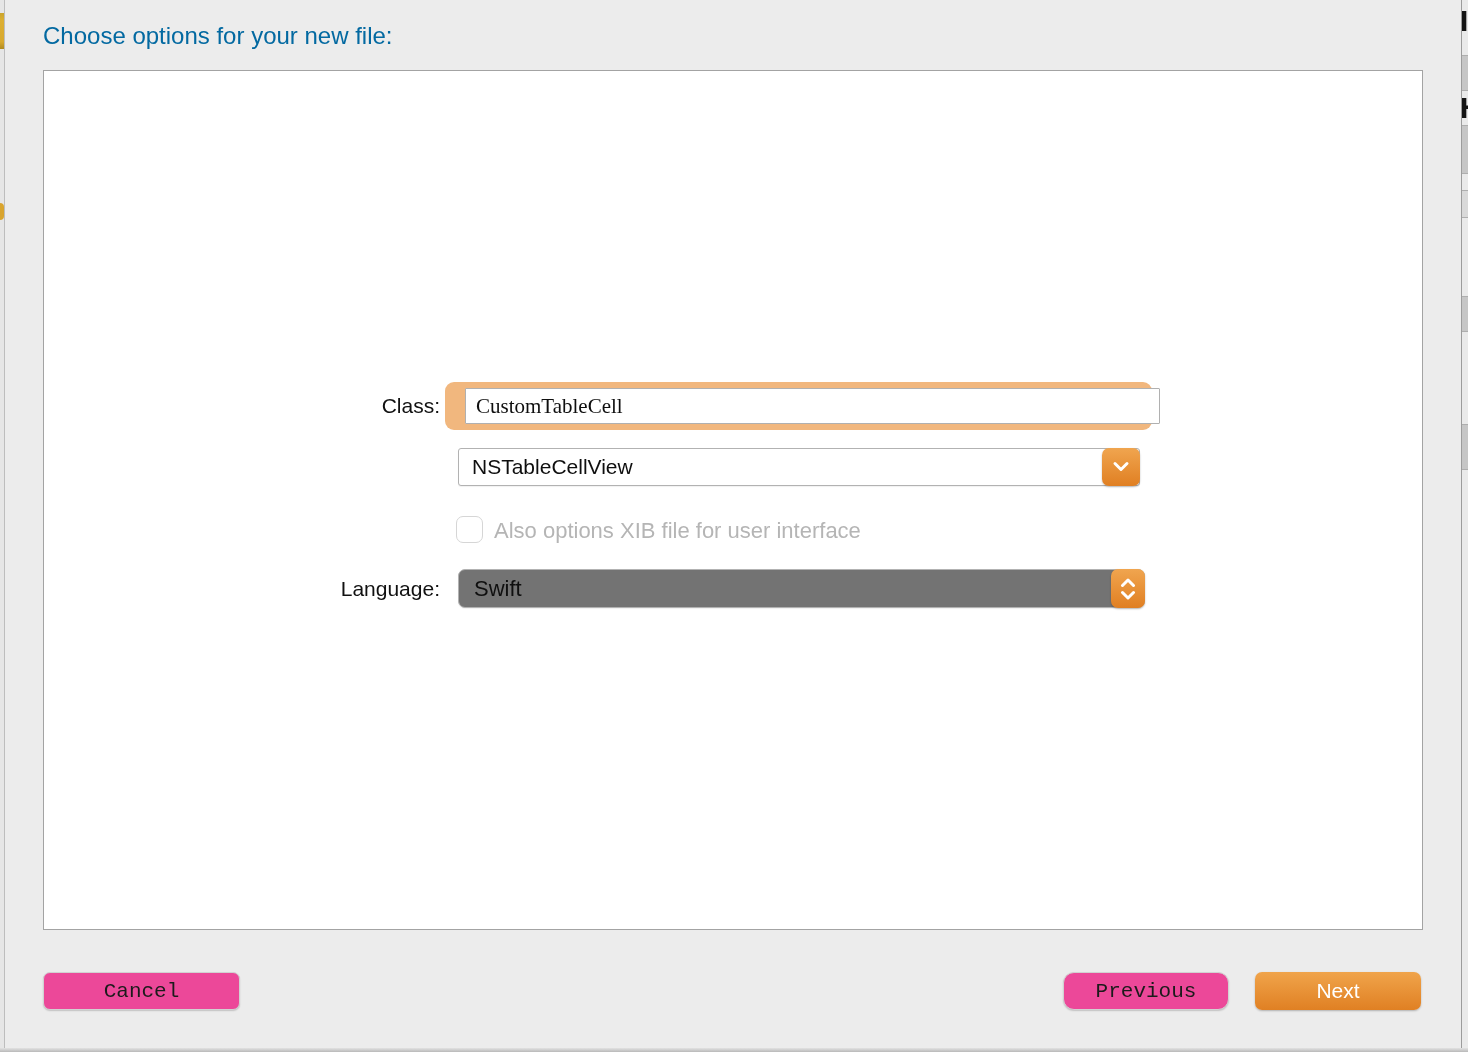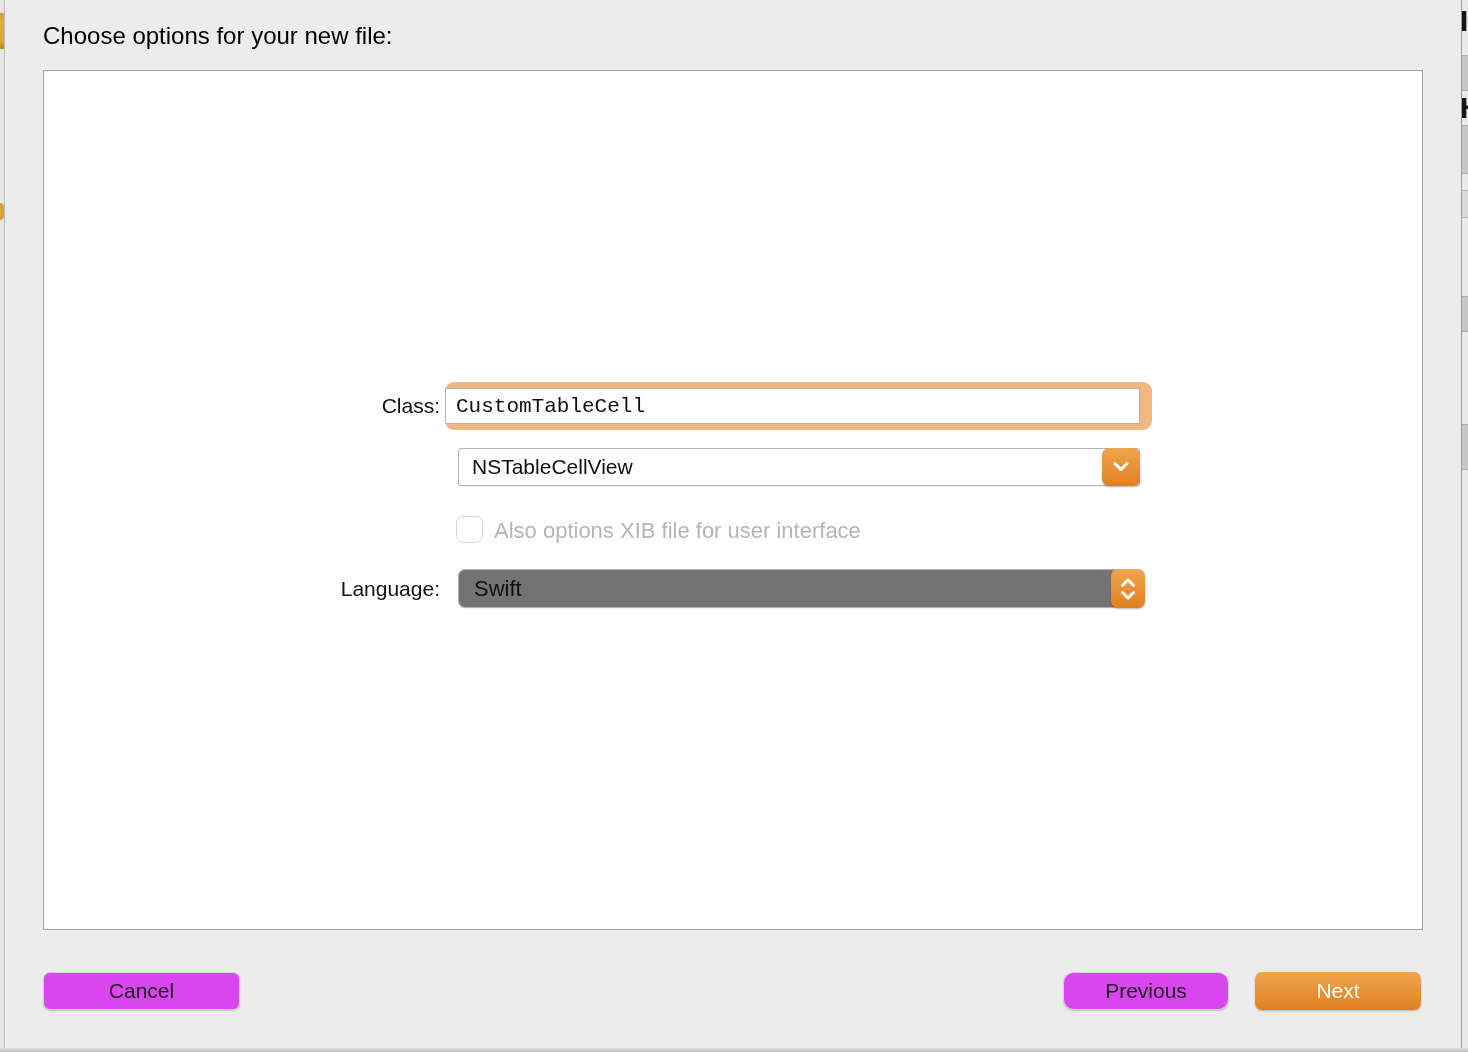--- a/index.html
+++ b/index.html
@@ -45,44 +45,44 @@
 
   
   .bottom-edge{
     position:absolute;left:0;right:0;bottom:0;height:4px;
     background:linear-gradient(#e2e2e2,#b9b9b9);z-index:1;
   }
 
   
   .sheet-title{
     position:absolute;left:43px;top:22px;
-    font-size:24px;color:#000000;
+    font-size:24px;color:#0369a1;
   }
   .panel{
     position:absolute;left:43px;top:70px;width:1380px;height:860px;
     background:#ffffff;border:1px solid #a3a3a3;box-sizing:border-box;
   }
 
   .form-label{
     position:absolute;left:100px;width:340px;text-align:right;
     font-size:21px;color:#111111;line-height:24px;
   }
   .label-class{top:394px;}
   .label-subclass{top:456px;}
   .label-language{top:577px;}
 
   
   .focus-ring{
     position:absolute;left:445px;top:382px;width:707px;height:48px;
     background:#f1b77e;border-radius:9px;box-sizing:border-box;
   }
   .class-input{
-    position:absolute;left:0;top:6px;width:695px;height:36px;
+    position:absolute;left:20px;top:6px;width:695px;height:36px;
     box-sizing:border-box;background:#ffffff;border:1px solid #b0b0b0;
-    font-family:Liberation Mono, monospace;
+    font-family:Liberation Serif, serif;
     font-size:21px;color:#0f0f0f;padding:0 10px;outline:none;border-radius:1px;
   }
 
   
   .combo{
     position:absolute;left:458px;top:448px;width:682px;height:38px;
     background:#ffffff;border:1px solid #b2b2b2;box-sizing:border-box;
     border-radius:3px;box-shadow:0 1px 1px rgba(0,0,0,0.06);
   }
   .combo-input{
@@ -121,22 +121,23 @@
   .popup .orange-btn{width:34px;border-radius:7px;flex-direction:column;gap:2px;}
 
   
   .btn{
     position:absolute;top:972px;height:38px;box-sizing:border-box;
     border-radius:7px;font-family:"Liberation Sans","DejaVu Sans",sans-serif;
     font-size:21px;display:flex;align-items:center;justify-content:center;
     cursor:default;padding:0;
   }
   .btn-plain{
-    background:#d946ef;border:1px solid #d2d2d2;color:#1b1b1b;
+    background:#ec4899;border:1px solid #d2d2d2;color:#1b1b1b;
     box-shadow:0 1px 1.5px rgba(0,0,0,0.18);
+    font-family:Liberation Mono, monospace;
   }
   .btn-cancel{left:43px;width:197px;}
   .btn-previous{left:1063px;width:166px;border-radius:11px;}
   .btn-next{
     left:1255px;width:166px;border:none;color:#ffffff;
     background:linear-gradient(#f0a44b,#e08023);
     box-shadow:0 1px 2px rgba(0,0,0,0.25);
   }
 </style>
 </head>

